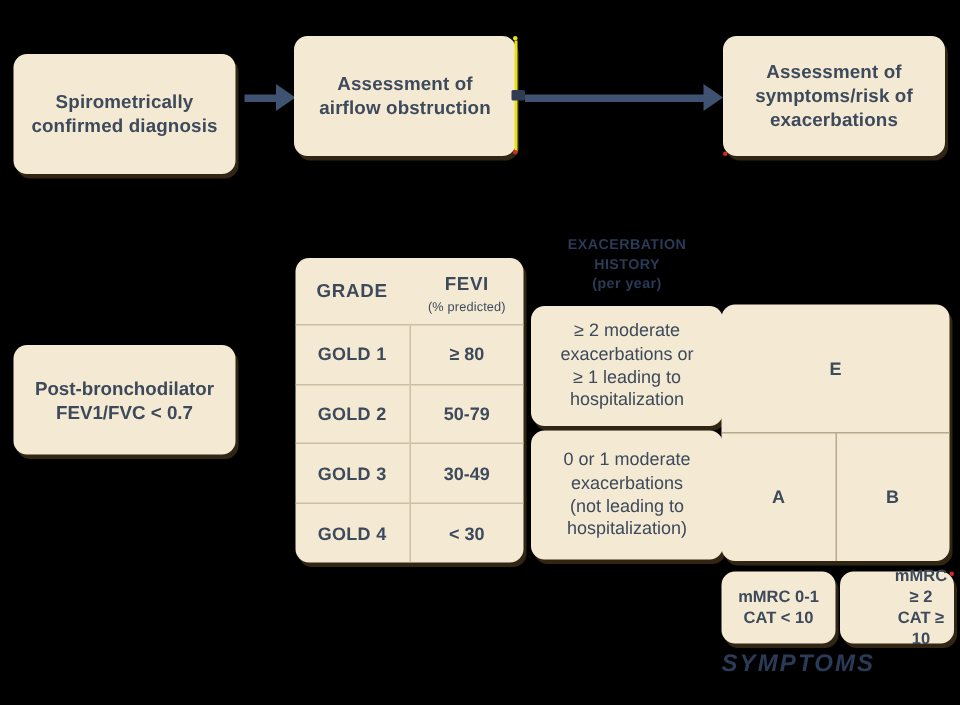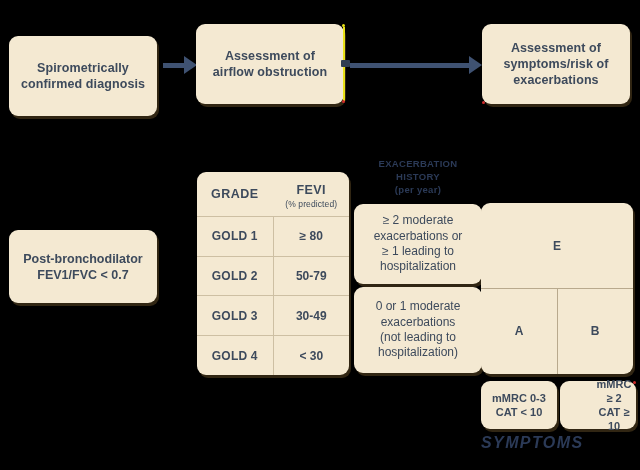--- a/index.html
+++ b/index.html
@@ -211,21 +211,21 @@
     <div class="abe-cell" id="abe-a">
       <span>A</span>
     </div>
     <div class="abe-cell" id="abe-b">
       <span>B</span>
     </div>
   </div>
 
   <div class="card" id="sym-left">
     <div class="txt">
-      <div>mMRC 0-3</div>
+      <div>mMRC 0-1</div>
       <div>CAT &lt; 10</div>
     </div>
   </div>
   <div class="card" id="sym-right">
     <div class="txt">
       <div>mMRC ≥ 2</div>
       <div>CAT ≥ 10</div>
     </div>
   </div>
   <div class="sym-caption">SYMPTOMS</div>

